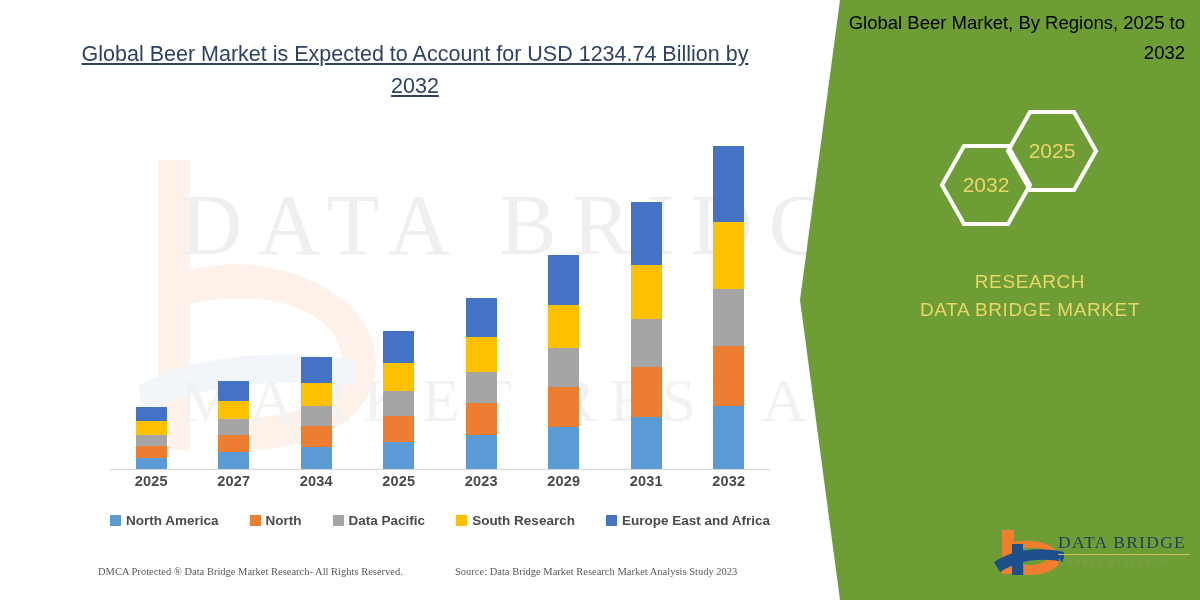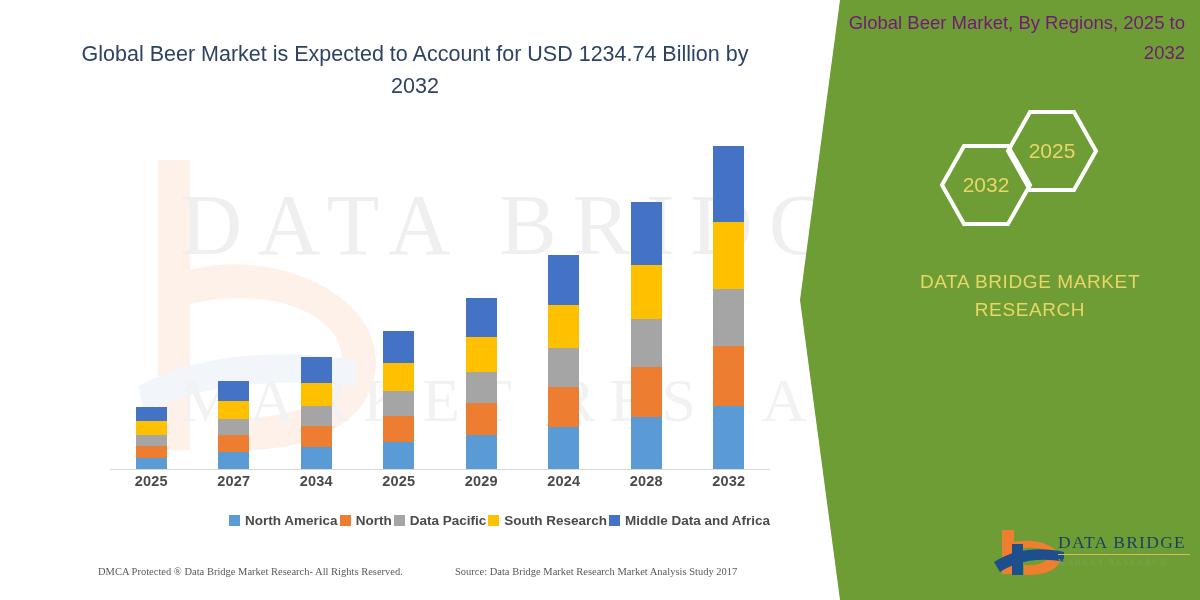--- a/index.html
+++ b/index.html
@@ -23,57 +23,57 @@
   }
   .watermark-letters.second{top:365px;font-size:62px;letter-spacing:14px;color:#f2f2f2;}
   .watermark-b{
     position:absolute;left:118px;top:150px;width:300px;height:310px;
   }
 
   
   .headline{
     position:absolute;left:60px;top:38px;width:710px;
     text-align:center;color:#2e4363;
-    font-size:21.5px;line-height:32px;font-weight:400;
+    font-size:21.5px;line-height:32px;font-weight:400;text-decoration:underline;
   }
 
   
   .chart{position:absolute;left:110px;top:140px;width:660px;height:330px;}
   .axis-line{position:absolute;left:0;bottom:0;width:660px;height:1px;background:#d9d9d9;}
   .bars{position:absolute;left:0;top:0;right:0;bottom:1px;display:flex;align-items:flex-end;}
   .bar-slot{flex:1 1 0;display:flex;justify-content:center;align-items:flex-end;height:100%;}
   .bar{width:31px;display:flex;flex-direction:column;justify-content:flex-end;}
   .seg{width:100%;}
 
   .xlabels{position:absolute;left:110px;top:473px;width:660px;display:flex;}
   .xlabel{flex:1 1 0;text-align:center;font-size:14.5px;font-weight:700;color:#4a4a4a;letter-spacing:.2px;}
 
   
   .legend{
     position:absolute;left:110px;top:513px;width:660px;
-    display:flex;justify-content:flex-end;align-items:center;gap:2px;
+    display:flex;justify-content:space-between;align-items:center;gap:2px;
   }
   .legend-item{display:flex;align-items:center;gap:5px;}
   .legend-swatch{width:11px;height:11px;display:inline-block;}
   .legend-label{font-size:13.5px;font-weight:700;color:#4a4a4a;white-space:nowrap;}
 
   
   .footer{position:absolute;left:0;top:566px;width:810px;height:24px;padding-left:24px;}
   .footer-left{position:absolute;left:98px;top:0;font-family:"Liberation Serif",serif;font-size:10.5px;color:#5a5a5a;white-space:nowrap;}
   .footer-right{position:absolute;left:455px;top:0;font-family:"Liberation Serif",serif;font-size:10.5px;color:#5a5a5a;white-space:nowrap;}
 
   
   .green-panel{
     position:absolute;left:760px;top:0;width:440px;height:600px;
     background:#6e9d36;
     clip-path:polygon(80px 0, 440px 0, 440px 600px, 80px 600px, 40px 300px);
   }
   .panel-title{
     position:absolute;left:825px;top:8px;width:360px;
-    text-align:right;color:#701a75;font-size:18.5px;line-height:30px;
+    text-align:right;color:#000000;font-size:18.5px;line-height:30px;
   }
   .hex-wrap{position:absolute;left:920px;top:108px;width:190px;height:115px;}
   .hex{position:absolute;}
   .hex-text{
     position:absolute;left:0;top:0;width:100%;height:100%;
     display:flex;align-items:center;justify-content:center;
     color:#e8d766;font-size:21px;
   }
   .brand-line{
     position:absolute;left:880px;top:268px;width:300px;text-align:center;
@@ -178,23 +178,23 @@
           </div>
         </div>
       <div class="axis-line"></div>
     </div>
 
     <div class="xlabels" id="xlabels">
         <div class="xlabel">2025</div>
         <div class="xlabel">2027</div>
         <div class="xlabel">2034</div>
         <div class="xlabel">2025</div>
+        <div class="xlabel">2023</div>
         <div class="xlabel">2029</div>
-        <div class="xlabel">2024</div>
-        <div class="xlabel">2028</div>
+        <div class="xlabel">2031</div>
         <div class="xlabel">2032</div>
       </div>
 
     <div class="legend" id="legend">
         <div class="legend-item">
           <span class="legend-swatch" style="background: rgb(91, 155, 213);"></span>
           <span class="legend-label">North America</span>
         </div>
         <div class="legend-item">
           <span class="legend-swatch" style="background: rgb(237, 125, 49);"></span>
@@ -203,49 +203,49 @@
         <div class="legend-item">
           <span class="legend-swatch" style="background: rgb(165, 165, 165);"></span>
           <span class="legend-label">Data Pacific</span>
         </div>
         <div class="legend-item">
           <span class="legend-swatch" style="background: rgb(255, 192, 0);"></span>
           <span class="legend-label">South Research</span>
         </div>
         <div class="legend-item">
           <span class="legend-swatch" style="background: rgb(68, 114, 196);"></span>
-          <span class="legend-label">Middle Data and Africa</span>
+          <span class="legend-label">Europe East and Africa</span>
         </div>
       </div>
 
     <div class="footer">
       <div class="footer-left">DMCA Protected ® Data Bridge Market Research- All Rights Reserved.</div>
-      <div class="footer-right">Source: Data Bridge Market Research  Market Analysis Study 2017</div>
+      <div class="footer-right">Source: Data Bridge Market Research  Market Analysis Study 2023</div>
     </div>
   </div>
 
   <div class="green-panel"></div>
 
   <div class="panel-title">Global Beer Market, By Regions, 2025 to 2032</div>
 
   <div class="hex-wrap">
     <svg class="hex" style="left:18px;top:34px;" width="96" height="86" viewBox="0 0 96 86">
       <polygon points="26,4 70,4 92,43 70,82 26,82 4,43" fill="none" stroke="#ffffff" stroke-width="4"></polygon>
     </svg>
     <div class="hex-text" style="left:18px;top:34px;width:96px;height:86px;">2032</div>
 
     <svg class="hex" style="left:84px;top:0px;" width="96" height="86" viewBox="0 0 96 86">
       <polygon points="26,4 70,4 92,43 70,82 26,82 4,43" fill="none" stroke="#ffffff" stroke-width="4"></polygon>
     </svg>
     <div class="hex-text" style="left:84px;top:0px;width:96px;height:86px;">2025</div>
   </div>
 
   <div class="brand-line">
+    <div>RESEARCH</div>
     <div>DATA BRIDGE MARKET</div>
-    <div>RESEARCH</div>
   </div>
 
   <svg class="logo" viewBox="0 0 200 52" aria-hidden="true">
     <path d="M12 2 L24 2 L24 46 L12 46 Z" fill="#ef7f2e"></path>
     <path d="M24 14 C48 9, 70 19, 70 31 C70 42, 52 48, 34 47 L34 37 C48 38, 58 34, 58 28 C58 21, 44 17, 24 22 Z" fill="#ef7f2e"></path>
     <path d="M4 34 C22 22, 48 18, 74 24 L74 34 C50 29, 26 33, 10 44 Z" fill="#1c4f8b"></path>
     <path d="M22 16 L33 16 L33 47 L22 47 Z" fill="#1c4f8b"></path>
   </svg>
   <div class="logo-text">
     <div class="logo-title">DATA BRIDGE</div>

